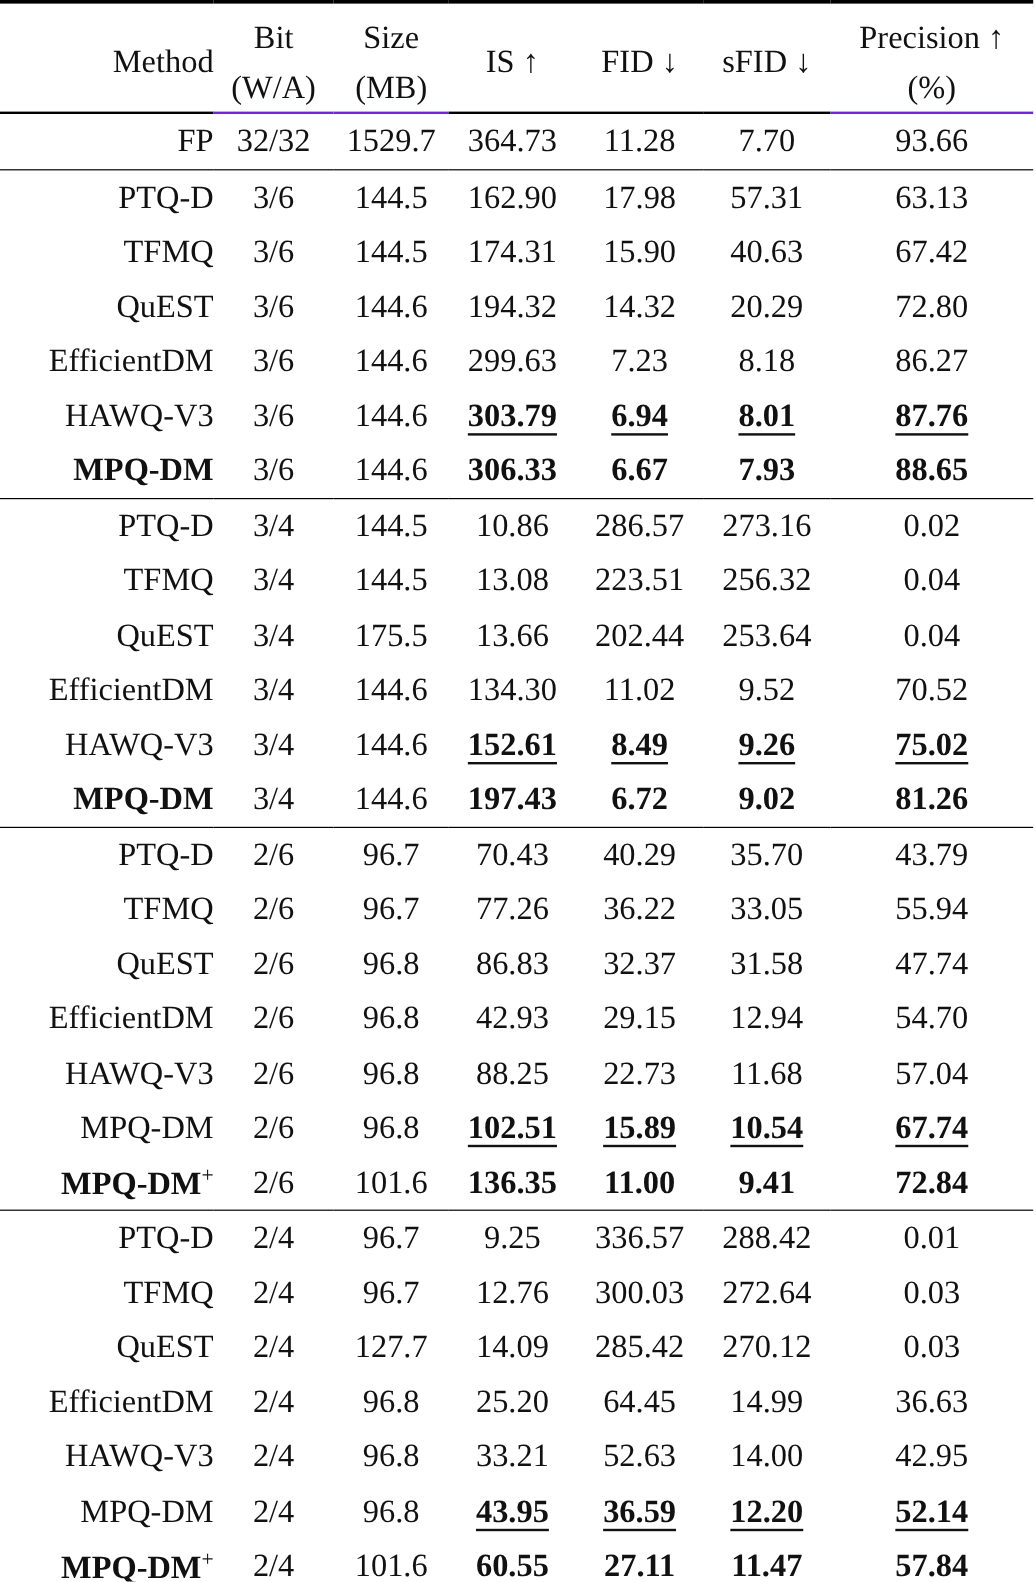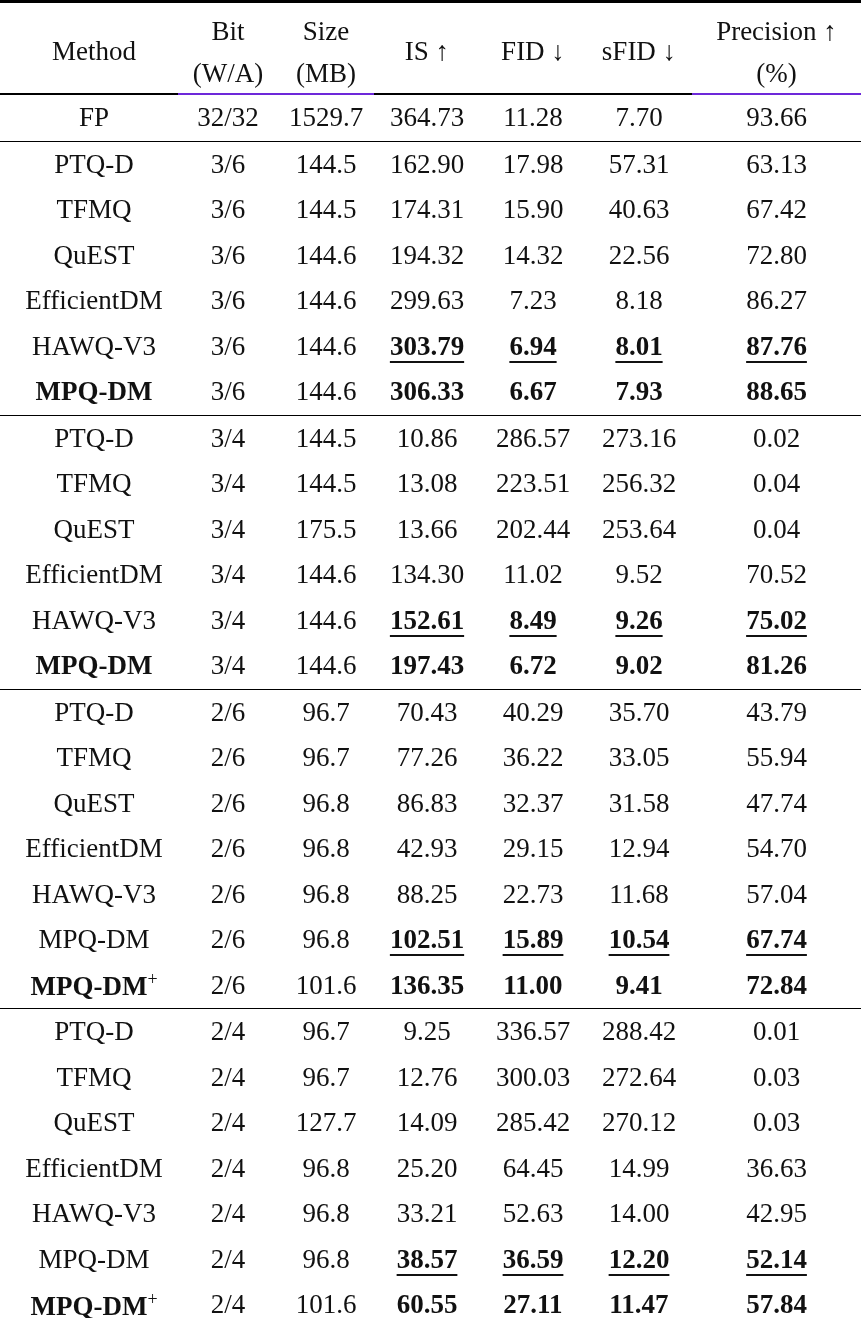--- a/index.html
+++ b/index.html
@@ -12,21 +12,21 @@
     table {
       border-collapse: collapse;
       width: 861px;
       margin-left: 0;
       font-size: 27px;
       line-height: 1;
     }
     thead tr.h1 td { height: 44px; padding-top: 6px; vertical-align: middle; }
     thead tr.h2 td { height: 40px; vertical-align: middle; }
     td { padding: 0; text-align: center; white-space: nowrap; }
-    td.method { text-align: center; padding-left: 10px; }
+    td.method { text-align: right; padding-left: 10px; }
     tbody tr td { height: 45.5px; vertical-align: middle; }
     .top-rule { border-top: 3px solid #000; }
     .mid-rule td { border-top: 1.5px solid #000; margin-top: 48px; }
     .bottom-rule td { border-bottom: 3px solid #000; }
     .head-rule td { border-bottom: 2px solid #6d28d9; }
     .bold { font-weight: bold; }
     .ul { text-decoration: underline; text-underline-offset: 6px; text-decoration-thickness: 1.5px; font-weight: bold; }
     sup { font-size: 18px; font-weight: normal; vertical-align: 10px; }
     col.c-method { width: 178px; }
     col.c-bit { width: 100px; }
@@ -93,21 +93,21 @@
           <td><span>15.90</span></td>
           <td><span>40.63</span></td>
           <td><span>67.42</span></td>
         </tr>
         <tr>
           <td class="method"><span>QuEST</span></td>
           <td><span>3/6</span></td>
           <td><span>144.6</span></td>
           <td><span>194.32</span></td>
           <td><span>14.32</span></td>
-          <td><span>22.56</span></td>
+          <td><span>20.29</span></td>
           <td><span>72.80</span></td>
         </tr>
         <tr>
           <td class="method"><span>EfficientDM</span></td>
           <td><span>3/6</span></td>
           <td><span>144.6</span></td>
           <td><span>299.63</span></td>
           <td><span>7.23</span></td>
           <td><span>8.18</span></td>
           <td><span>86.27</span></td>
@@ -289,21 +289,21 @@
           <td><span>96.8</span></td>
           <td><span>33.21</span></td>
           <td><span>52.63</span></td>
           <td><span>14.00</span></td>
           <td><span>42.95</span></td>
         </tr>
         <tr>
           <td class="method"><span>MPQ-DM</span></td>
           <td><span>2/4</span></td>
           <td><span>96.8</span></td>
-          <td><span class="ul">38.57</span></td>
+          <td><span class="ul">43.95</span></td>
           <td><span class="ul">36.59</span></td>
           <td><span class="ul">12.20</span></td>
           <td><span class="ul">52.14</span></td>
         </tr>
         <tr class="bottom-rule">
           <td class="method"><span class="bold">MPQ-DM</span><sup>+</sup></td>
           <td><span>2/4</span></td>
           <td><span>101.6</span></td>
           <td><span class="bold">60.55</span></td>
           <td><span class="bold">27.11</span></td>

